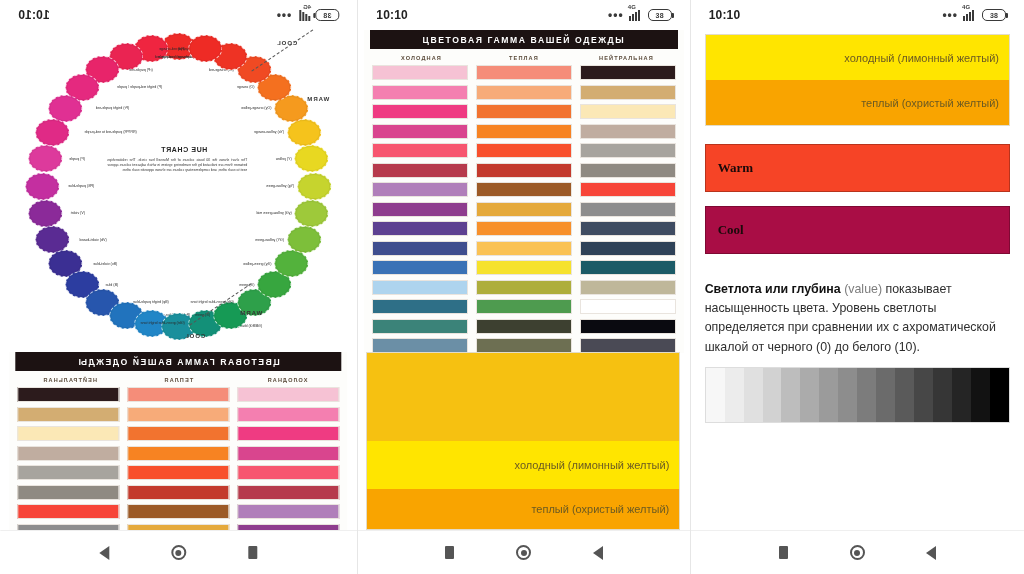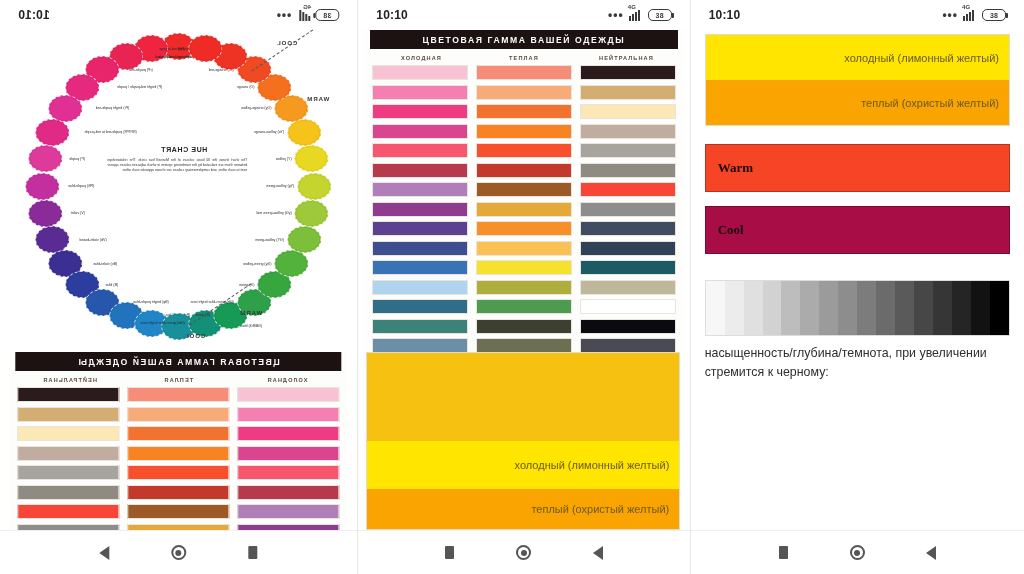--- a/index.html
+++ b/index.html
@@ -392,43 +392,43 @@
         </div>
 
       <div class="barcard" style="background:#f64426;">
         <b>Warm</b>
       </div>
       <div class="barcard" style="background:#a90d45; margin-bottom:26px;">
         <b>Cool</b>
       </div>
     </div>
 
+    <div class="bodytext">
+      <span class="bold">Светлота или глубина</span><span class="grey"> (value) </span><span>показывает насыщенность цвета. Уровень светлоты определяется при сравнении их с ахроматической шкалой от черного (0) до белого (10).</span>
+    </div>
 
     <div class="grayscale" id="grayscale">
         <i style="background: rgb(247, 247, 247);"></i>
         <i style="background: rgb(236, 236, 236);"></i>
         <i style="background: rgb(224, 224, 224);"></i>
         <i style="background: rgb(210, 210, 210);"></i>
         <i style="background: rgb(189, 189, 189);"></i>
         <i style="background: rgb(171, 171, 171);"></i>
         <i style="background: rgb(155, 155, 155);"></i>
         <i style="background: rgb(141, 141, 141);"></i>
         <i style="background: rgb(124, 124, 124);"></i>
         <i style="background: rgb(107, 107, 107);"></i>
         <i style="background: rgb(90, 90, 90);"></i>
         <i style="background: rgb(71, 71, 71);"></i>
         <i style="background: rgb(54, 54, 54);"></i>
         <i style="background: rgb(37, 37, 37);"></i>
         <i style="background: rgb(18, 18, 18);"></i>
         <i style="background: rgb(0, 0, 0);"></i>
       </div>
 
-    <div class="caption">
-      <span>насыщенность/глубина/темнота, при увеличении стремится к </span><span class="bold">черному</span><span>:</span>
-    </div>
 
     <div class="navbar">
       <div class="navbtn">
           <span class="sq"></span>
         </div>
       <div class="navbtn">
           <span class="circ"></span>
         </div>
       <div class="navbtn">
           <span class="tri-l"></span>

